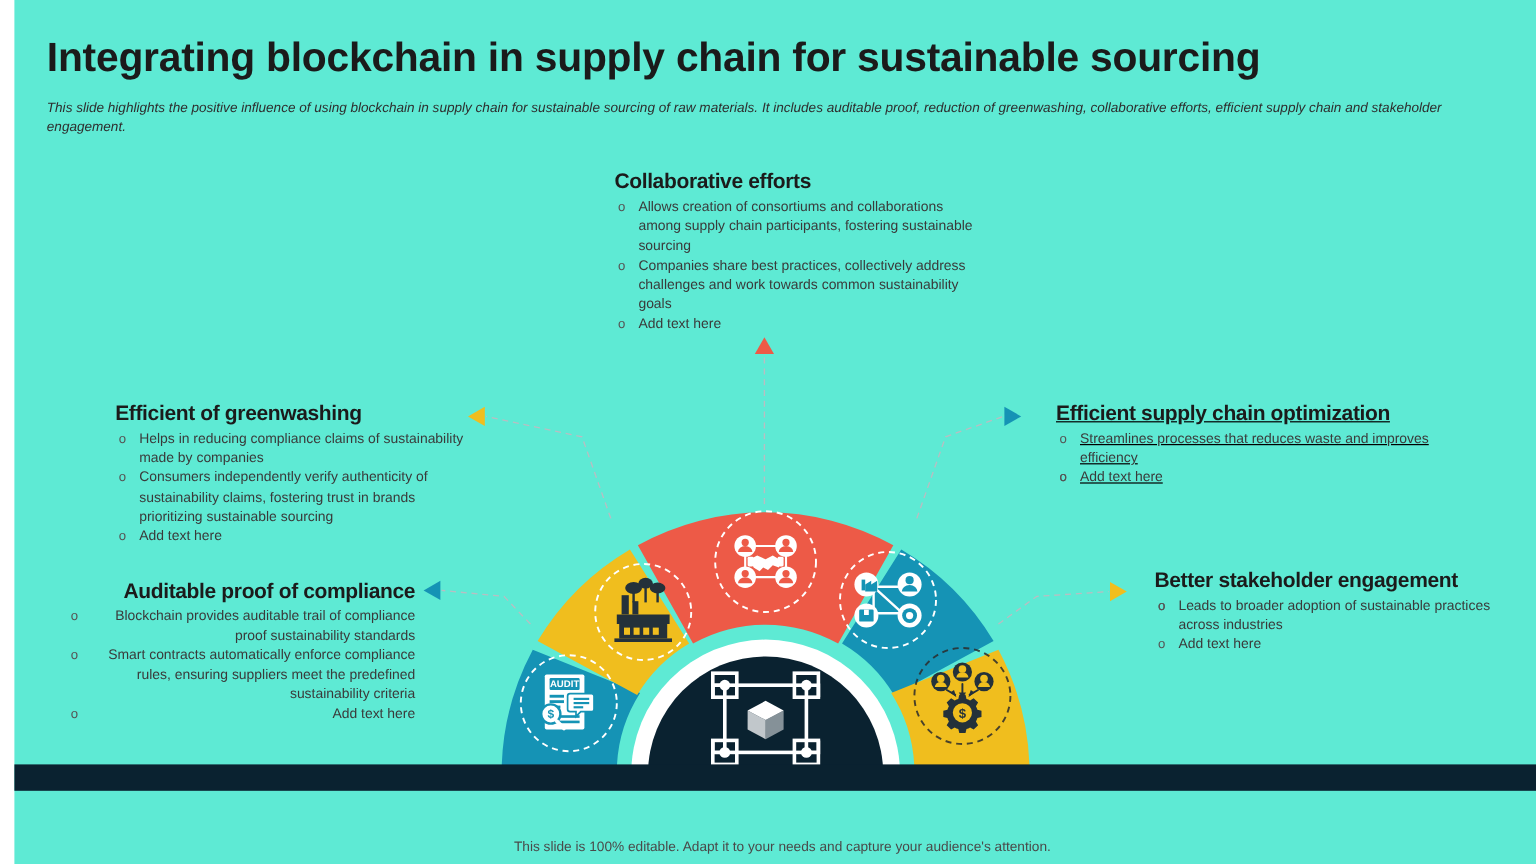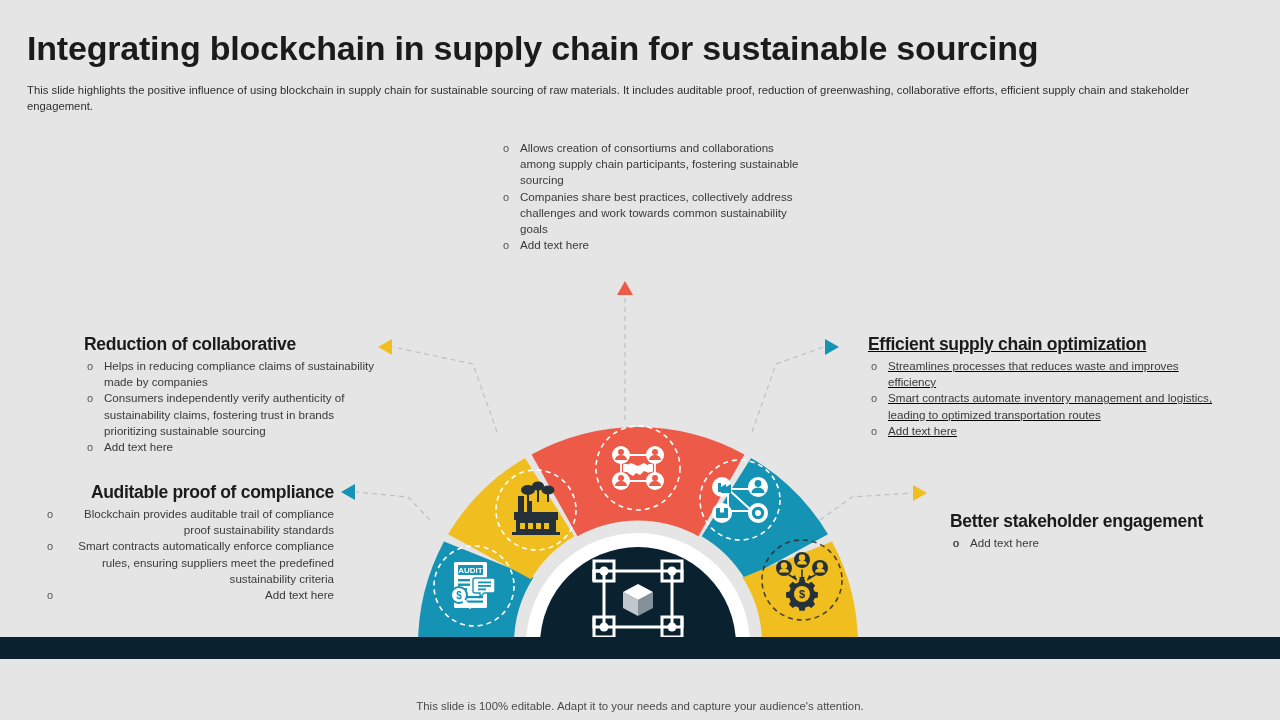--- a/index.html
+++ b/index.html
@@ -1,31 +1,31 @@
 <!DOCTYPE html>
 <html><head>
 <meta charset="utf-8">
 <style>
   html,body{margin:0;padding:0;}
   body{
     width:1280px;height:720px;background:#ffffff;
     font-family:"Liberation Sans", sans-serif;
     overflow:hidden;position:relative;
   }
-  .slide{position:absolute;inset:0;background:#e5e5e5;}
+  .slide{position:absolute;inset:0;background:#5eead4;margin-left:12px;}
 
   
   .title{
     position:absolute;left:27px;top:27px;width:1180px;
     font-size:34px;font-weight:bold;color:#1b1b1b;
     letter-spacing:-0.2px;line-height:42px;white-space:nowrap;
   }
   .subtitle{
     position:absolute;left:27px;top:82px;width:1180px;
-    font-size:11.3px;color:#2e2e2e;line-height:16px;
+    font-size:11.3px;color:#2e2e2e;line-height:16px;font-style:italic;
   }
 
   
   .block{position:absolute;}
   .block h3{
     margin:0 0 3px 0;font-size:17.5px;font-weight:bold;color:#1b1b1b;
     line-height:22px;letter-spacing:-0.3px;
   }
   .block ul{margin:0;padding:0;list-style:none;}
   .block li{
@@ -33,27 +33,27 @@
     line-height:16.2px;margin-bottom:0px;
   }
   .block li .mk{
     position:absolute;left:3px;top:0px;font-size:11px;color:#555;
   }
 
   .b-collab{left:500px;top:140px;width:300px;}
   .b-green{left:84px;top:333px;width:290px;}
   .b-audit{left:44px;top:481px;width:290px;text-align:right;}
   .b-effic{left:868px;top:333px;width:350px;text-decoration:underline;}
-  .b-stake{left:950px;top:510px;width:300px;}
+  .b-stake{left:950px;top:472px;width:300px;}
 
   
   .conn{position:absolute;left:0;top:0;width:1280px;height:720px;pointer-events:none;}
 
   
-  .wheel{position:absolute;left:402px;top:400px;width:472px;height:245px;}
+  .wheel{position:absolute;left:390px;top:400px;width:472px;height:245px;}
   .wheel svg{display:block;}
 
   
   .bottombar{
     position:absolute;left:0;top:637px;width:1280px;height:22px;background:#0a2230;
   }
   .footer{
     position:absolute;left:0;top:700px;width:1280px;text-align:center;
     font-size:11.4px;color:#4a4a4a;
   }
@@ -80,59 +80,60 @@
     <polygon points="378,347 392,339 392,355" fill="#F0BE1E"></polygon>
 
     <polygon points="341,492 355,484 355,500" fill="#1593B5"></polygon>
 
     <polygon points="839,347 825,339 825,355" fill="#1593B5"></polygon>
 
     <polygon points="927,493 913,485 913,501" fill="#F0BE1E"></polygon>
   </svg>
 
   <div class="block b-collab">
+    <h3>Collaborative efforts</h3>
     <ul>
       <li><span class="mk">o</span><span>Allows creation of consortiums and collaborations among supply chain participants, fostering sustainable sourcing</span></li>
       <li><span class="mk">o</span><span>Companies share best practices, collectively address challenges and work towards common sustainability goals</span></li>
       <li><span class="mk">o</span><span>Add text here</span></li>
     </ul>
   </div>
 
   <div class="block b-green">
-    <h3>Reduction of collaborative</h3>
+    <h3>Efficient of greenwashing</h3>
     <ul>
       <li><span class="mk">o</span><span>Helps in reducing compliance claims of sustainability made by companies</span></li>
       <li><span class="mk">o</span><span>Consumers independently verify authenticity of sustainability claims, fostering trust in brands prioritizing sustainable sourcing</span></li>
       <li><span class="mk">o</span><span>Add text here</span></li>
     </ul>
   </div>
 
   <div class="block b-audit">
     <h3>Auditable proof of compliance</h3>
     <ul>
       <li><span class="mk">o</span><span>Blockchain provides auditable trail of compliance proof sustainability standards</span></li>
       <li><span class="mk">o</span><span>Smart contracts automatically enforce compliance rules, ensuring suppliers meet the predefined sustainability criteria</span></li>
       <li><span class="mk">o</span><span>Add text here</span></li>
     </ul>
   </div>
 
   <div class="block b-effic">
     <h3>Efficient supply chain optimization</h3>
     <ul>
       <li><span class="mk">o</span><span>Streamlines processes that reduces waste and improves efficiency</span></li>
-      <li><span class="mk">o</span><span>Smart contracts automate inventory management and logistics, leading to optimized transportation routes</span></li>
+      <li><span class="mk">o</span></li>
       <li><span class="mk">o</span><span>Add text here</span></li>
     </ul>
   </div>
 
   <div class="block b-stake">
     <h3>Better stakeholder engagement</h3>
     <ul>
       <li><span class="mk">o</span></li>
-      <li><span class="mk">o</span></li>
+      <li><span class="mk">o</span><span>Leads to broader adoption of sustainable practices across industries</span></li>
       <li><span class="mk">o</span><span>Add text here</span></li>
     </ul>
   </div>
 
   <div class="wheel">
     <svg width="472" height="245" viewBox="0 0 472 245">
       <defs>
 
         <clipPath id="halfclip">
             <rect x="0" y="0" width="472" height="245"></rect>

